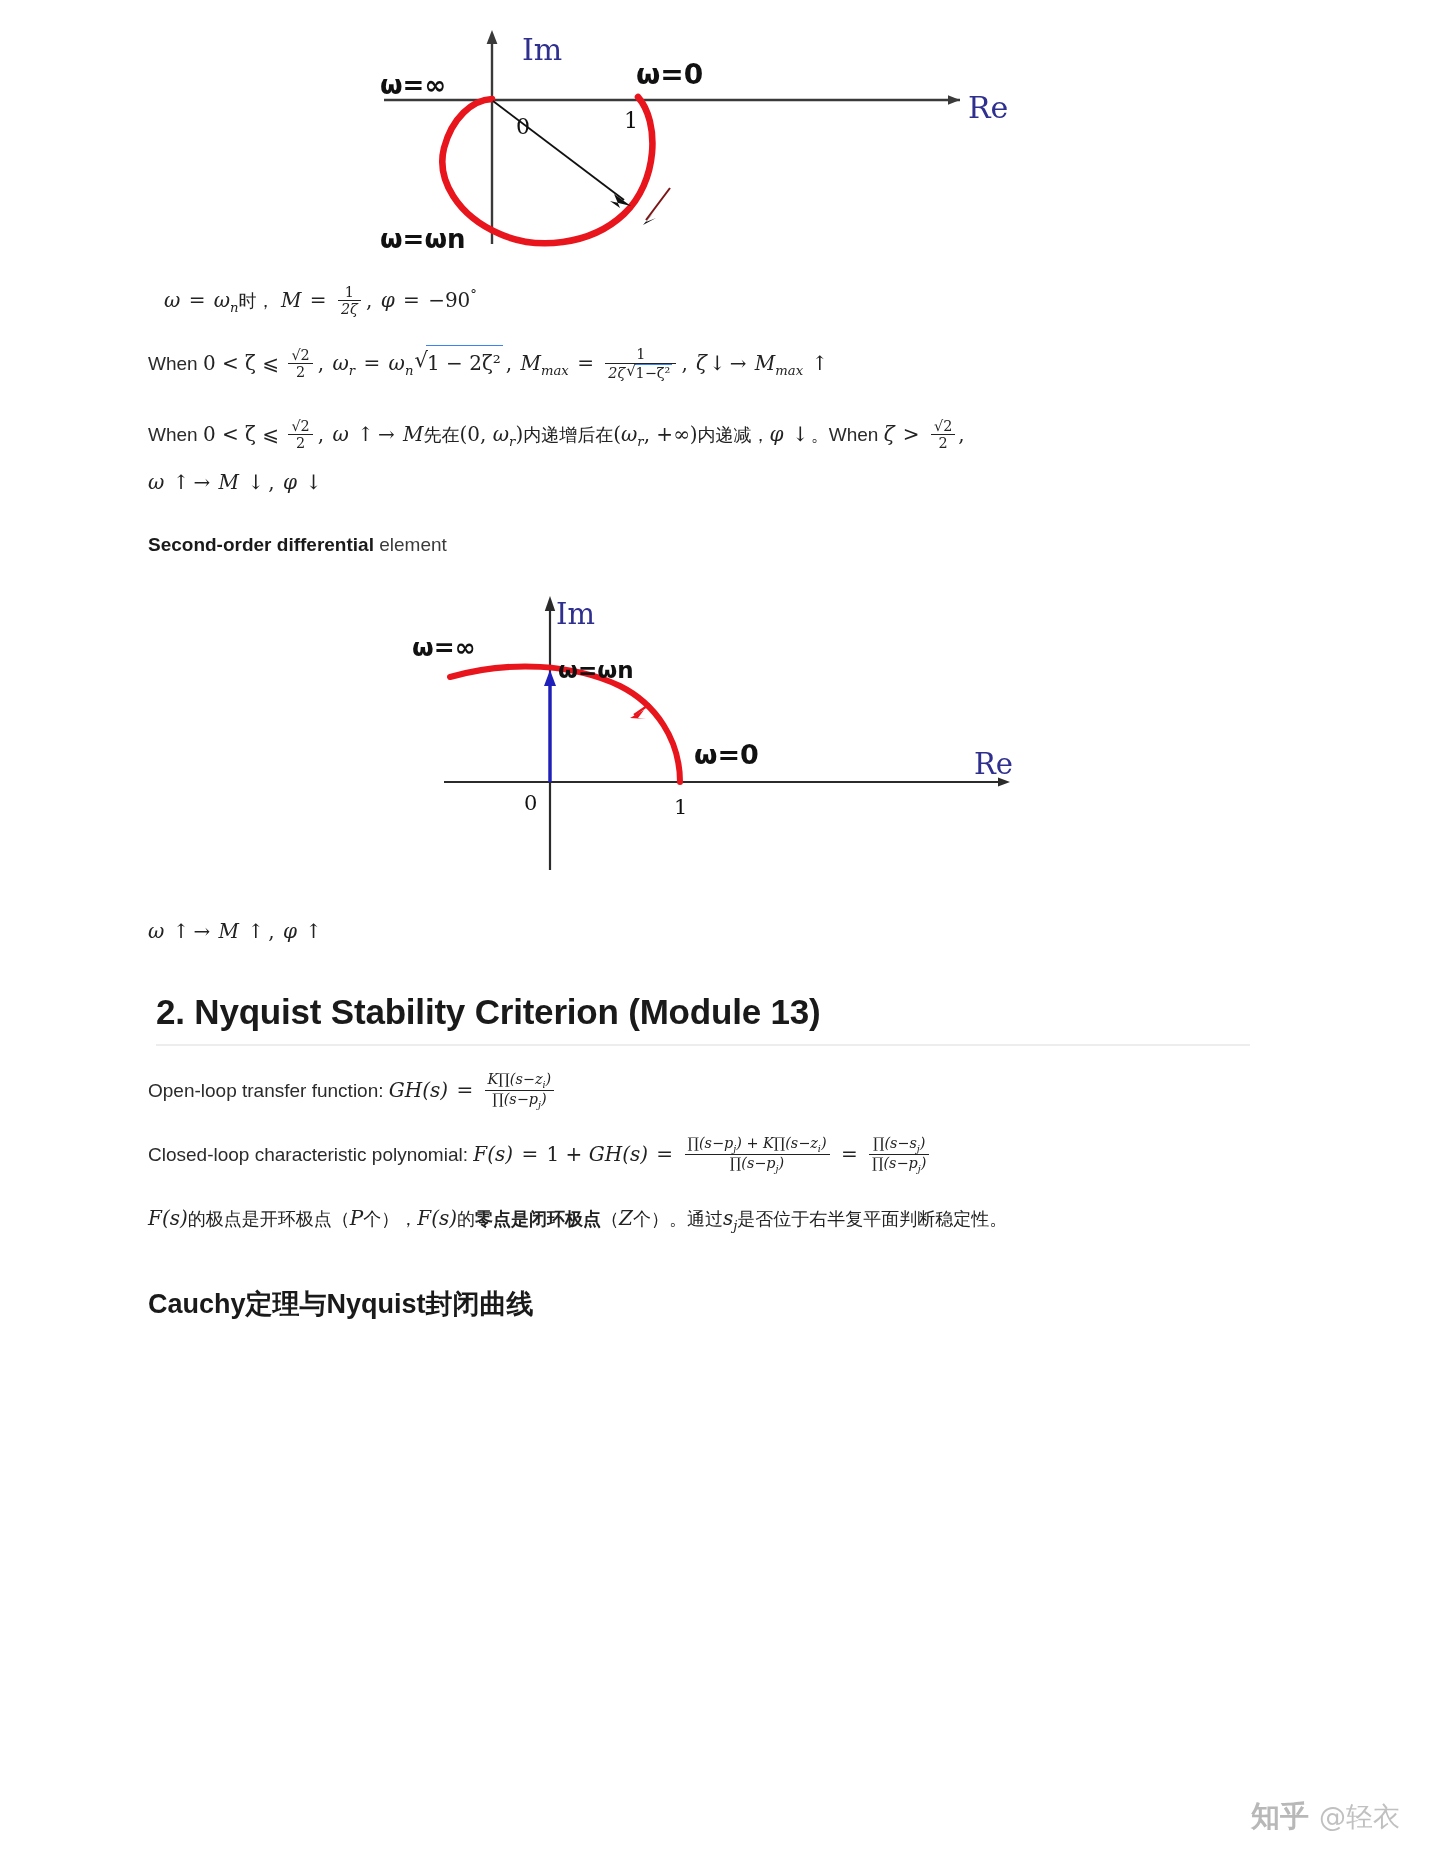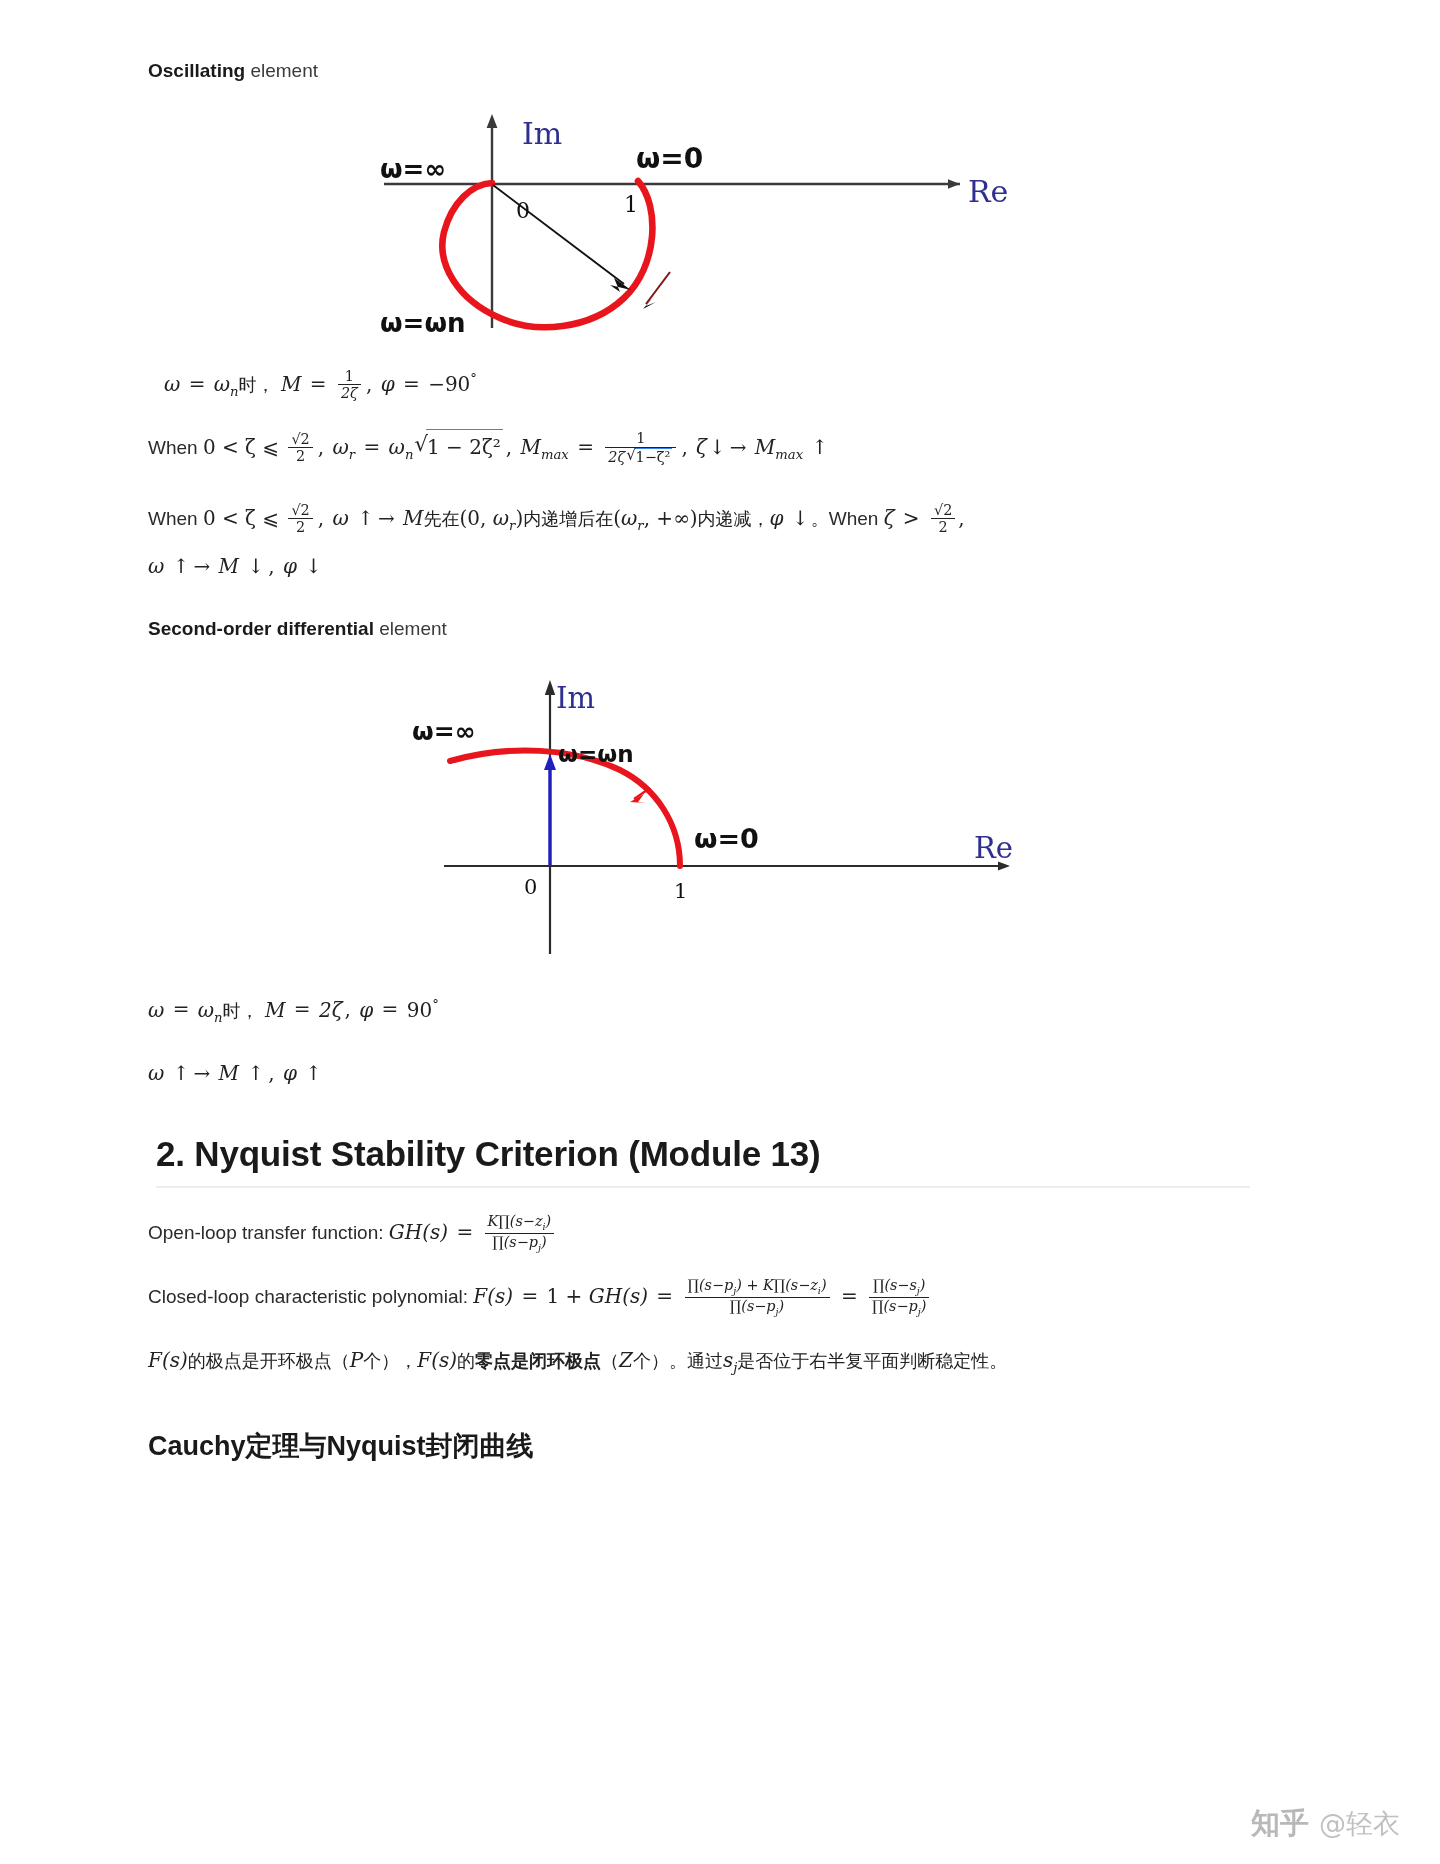--- a/index.html
+++ b/index.html
@@ -111,44 +111,41 @@
   sup.s { font-size: 0.66em; font-style: normal; }
 
   
   .fig { position: relative; }
   .fig svg { display: block; }
 
   
   .watermark {
     position: absolute;
     right: 40px;
-    bottom: 20px;
+    bottom: 27px;
     display: flex;
     align-items: center;
     gap: 10px;
     color: #9b9b9b;
     font-size: 27px;
     font-family: "DejaVu Sans", sans-serif;
     opacity: 0.62;
   }
   .watermark .zh-logo {
     font-weight: 700;
     font-size: 29px;
     color: #8d8d8d;
   }
 </style>
 </head>
 <body>
 
 <div class="page">
   <div class="content">
 
-    <div class="sub-head" style="margin-top:58px;">
-      <b>Oscillating</b><span> element</span>
-    </div>
 
     <div class="fig" style="margin-top:22px; margin-left:192px;">
       <svg width="690" height="240" viewBox="0 0 690 240">
 
         <line x1="44" y1="78" x2="620" y2="78" stroke="#3a3a3a" stroke-width="2.4"></line>
         <polygon points="620,78 608,73.2 608,82.8" fill="#3a3a3a"></polygon>
 
         <line x1="152" y1="222" x2="152" y2="14" stroke="#3a3a3a" stroke-width="2.4"></line>
         <polygon points="152,8 146.6,22 157.4,22" fill="#3a3a3a"></polygon>
 
@@ -209,23 +206,20 @@
         <text x="126" y="228" font-family="DejaVu Serif, serif" font-size="21" fill="#111">0</text>
         <text x="276" y="232" font-family="DejaVu Serif, serif" font-size="21" fill="#111">1</text>
         <text x="158" y="42" font-family="DejaVu Serif, serif" font-size="29" fill="#2f2f8f">Im</text>
         <text x="576" y="192" font-family="DejaVu Serif, serif" font-size="29" fill="#2f2f8f">Re</text>
         <text x="14" y="74" font-family="DejaVu Sans, sans-serif" font-size="25" font-weight="700" fill="#111">ω=∞</text>
         <text x="160" y="96" font-family="DejaVu Sans, sans-serif" font-size="23" font-weight="700" fill="#111">ω=ωn</text>
         <text x="296" y="182" font-family="DejaVu Sans, sans-serif" font-size="27" font-weight="700" fill="#111">ω=0</text>
       </svg>
     </div>
 
-    <div class="mathline" style="margin-top:12px;">
-      <span class="mi">ω</span><span class="op"> = </span><span class="mi">ω</span><sub class="s">n</sub><span class="cjk">时，</span>&nbsp;<span class="mi">M</span><span class="op"> = </span><span class="mi">2ζ</span><span class="op">, </span><span class="mi">φ</span><span class="op"> = </span><span>90</span><sup class="s">°</sup>
-    </div>
 
     <div class="mathline" style="margin-top:22px;">
       <span class="mi">ω</span><span class="op"> ↑</span><span class="op">→ </span><span class="mi">M</span><span class="op"> ↑</span><span class="op">, </span><span class="mi">φ</span><span class="op"> ↑</span>
     </div>
 
     <h2 class="h2" style="margin-top:42px;">2. Nyquist Stability Criterion (Module 13)</h2>
 
     <div class="mathline" style="margin-top:22px; line-height:44px;">
       <span class="para" style="font-size:19px">Open-loop transfer function: </span><span class="mi">GH</span><span class="mi">(s)</span><span class="op"> = </span><span class="frac"><span class="num"><span class="mi">K</span><span>∏</span><span class="mi">(s−z</span><sub class="s">i</sub><span class="mi">)</span></span><span class="den"><span>∏</span><span class="mi">(s−p</span><sub class="s">j</sub><span class="mi">)</span></span></span>
     </div>

